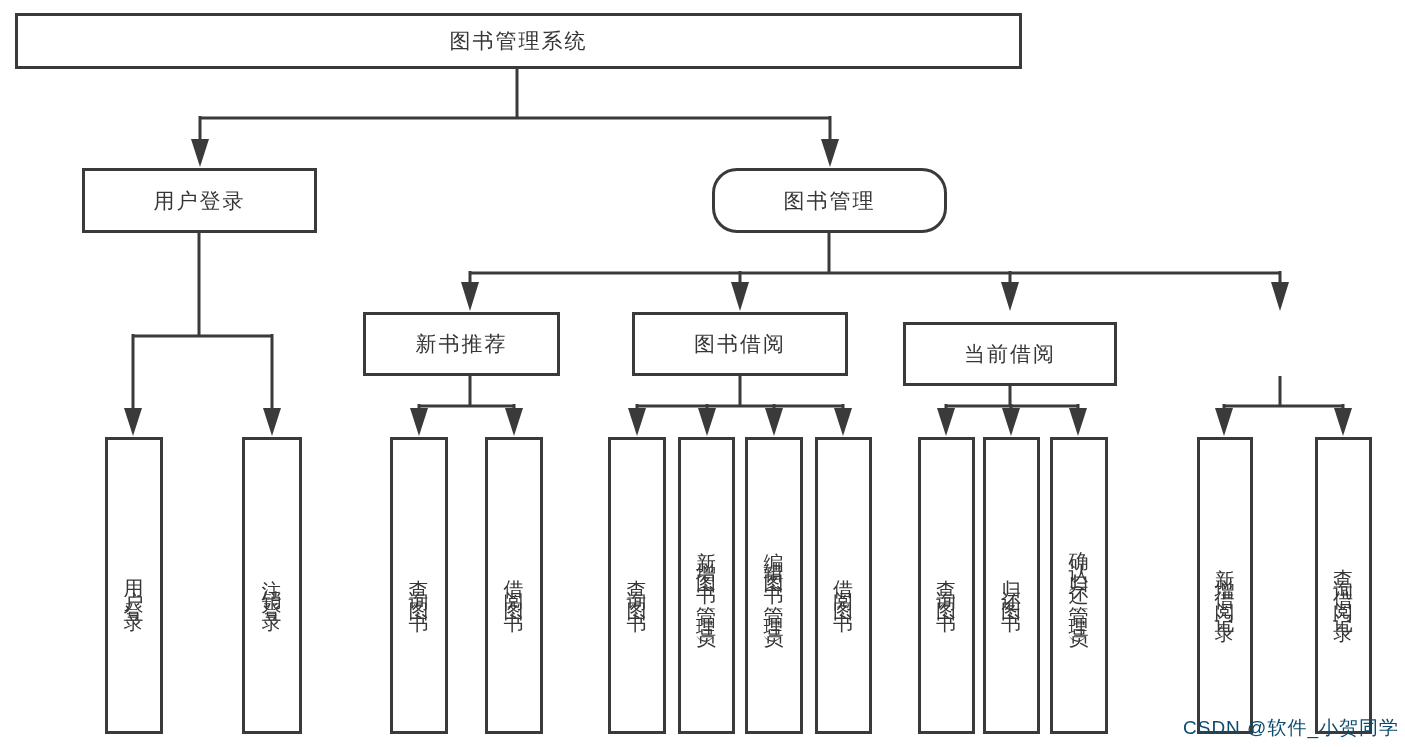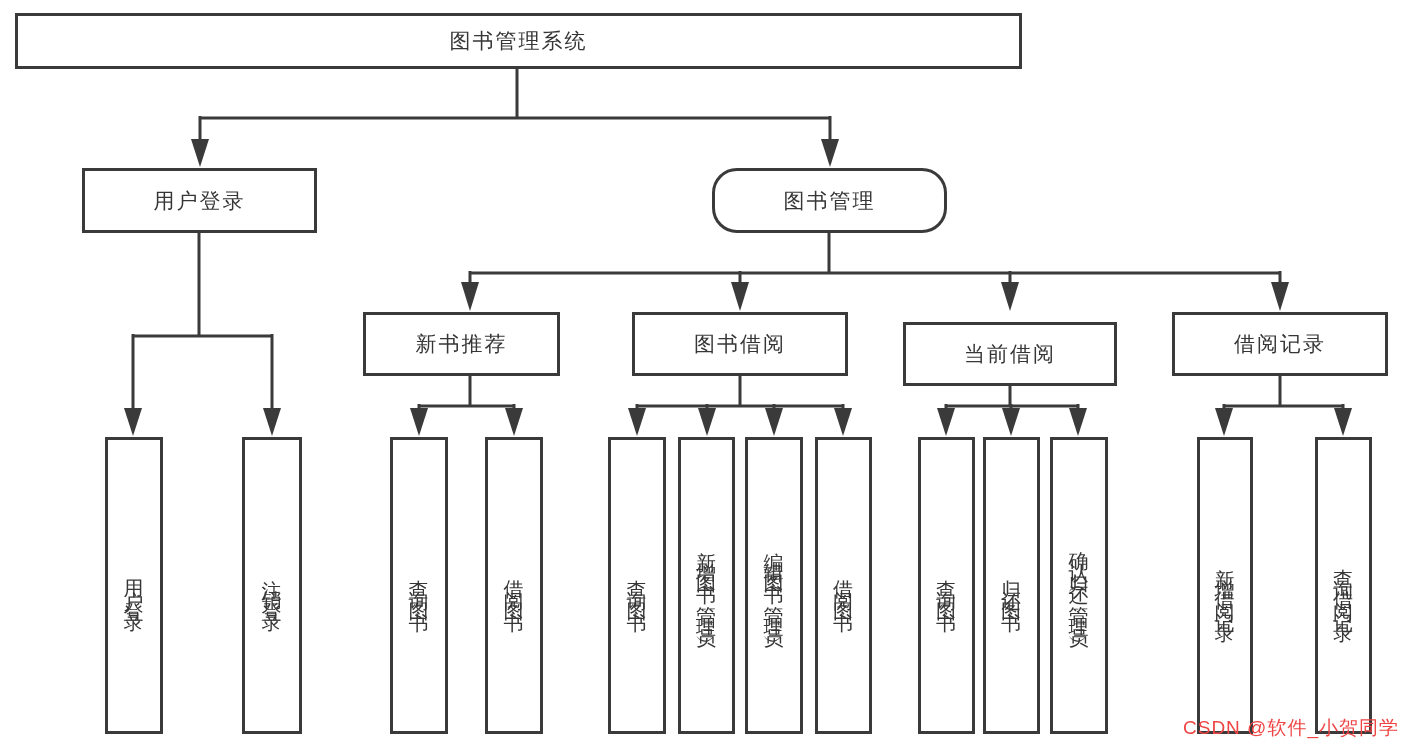--- a/index.html
+++ b/index.html
@@ -52,21 +52,21 @@
     color: #363636;
     z-index: 2;
     overflow: hidden;
   }
   .watermark {
     position: absolute;
     left: 1183px;
     top: 715px;
     font-size: 19px;
     letter-spacing: 1px;
-    color: #ef4444;
+    color: #0c4a6e;
     z-index: 3;
     white-space: nowrap;
   }
 </style>
 </head>
 <body>
 
 <div id="canvas">
 
   <svg id="wires" viewBox="0 0 1405 747" xmlns="http://www.w3.org/2000/svg">
@@ -122,23 +122,20 @@
 
   <div class="hbox" style="left:363px; top:312px; width:197px; height:64px;">
     <span>新书推荐</span>
   </div>
   <div class="hbox" style="left:632px; top:312px; width:216px; height:64px;align-items:center;">
     <span>图书借阅</span>
   </div>
   <div class="hbox" style="left:903px; top:312px; width:214px; height:64px;margin-top:10px;">
     <span>当前借阅</span>
   </div>
-  <div class="hbox" style="left:1172px; top:312px; width:216px; height:64px;">
-    <span>借阅记录</span>
-  </div>
 
   <div class="vbox" style="left:105px; width:58px;">
     <span>用户登录</span>
   </div>
   <div class="vbox" style="left:242px; width:60px;">
     <span>注销登录</span>
   </div>
 
   <div class="vbox" style="left:390px; width:58px;">
     <span>查询图书</span>

